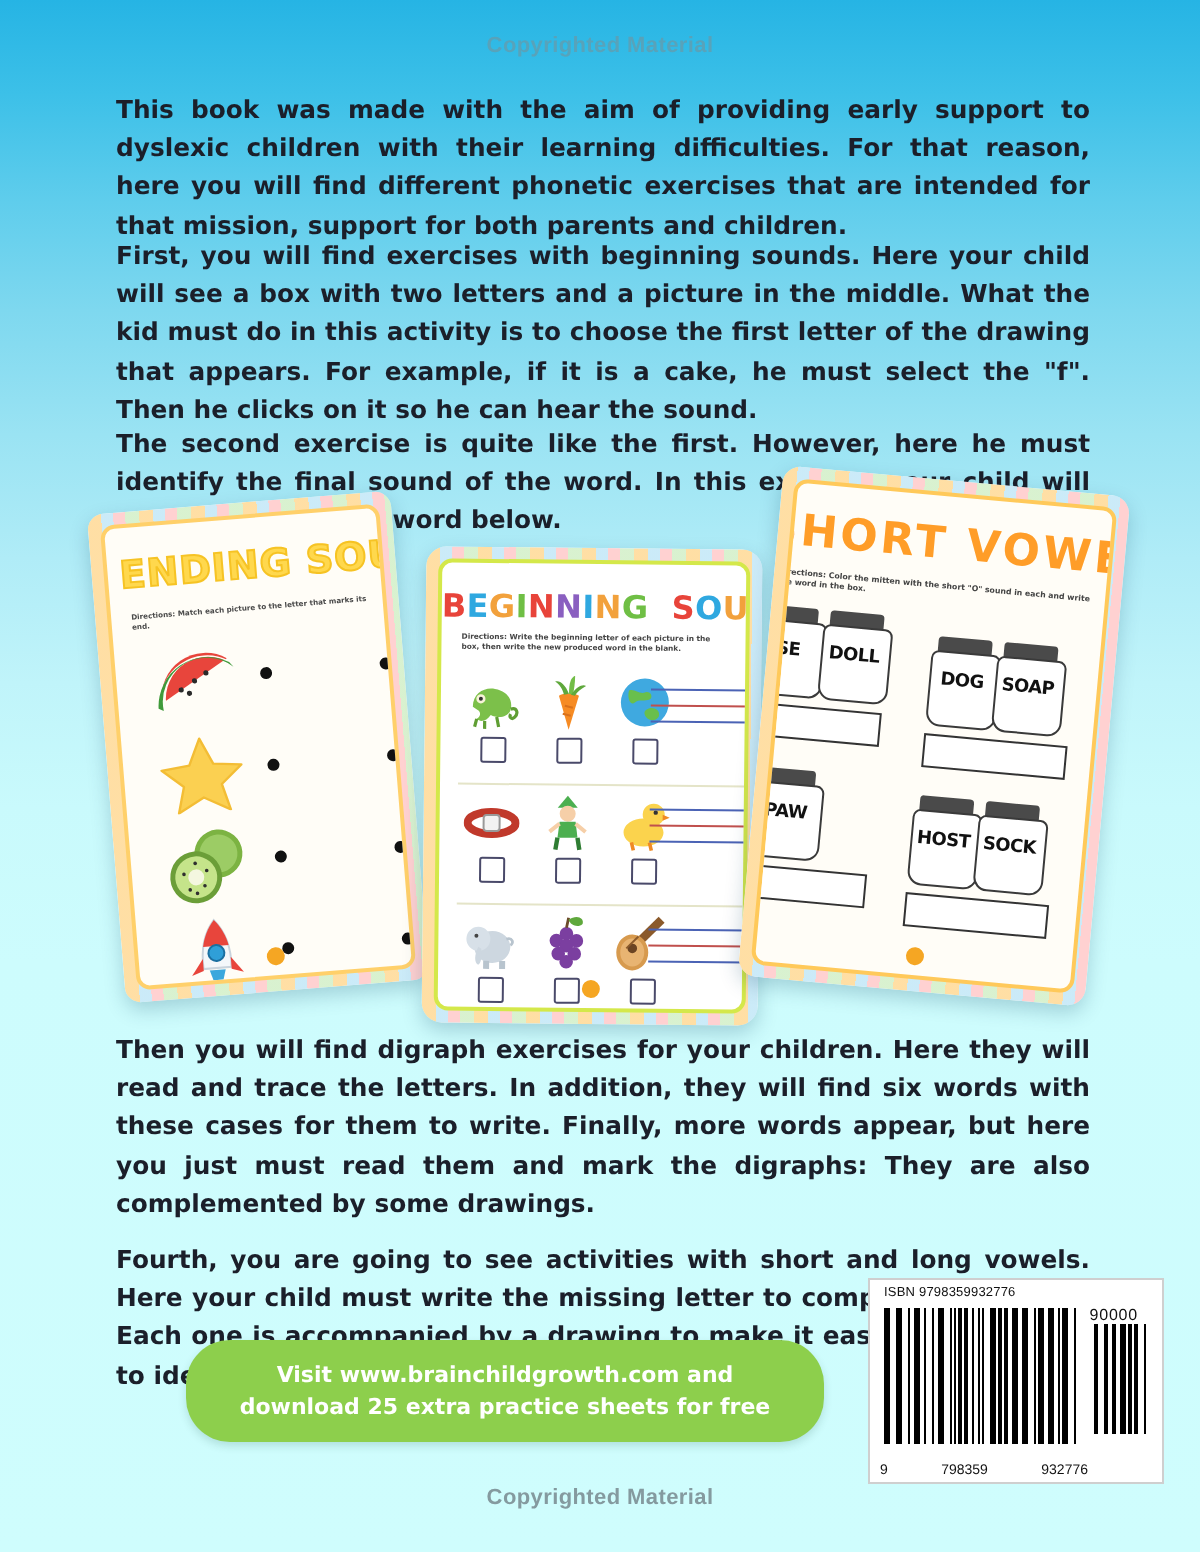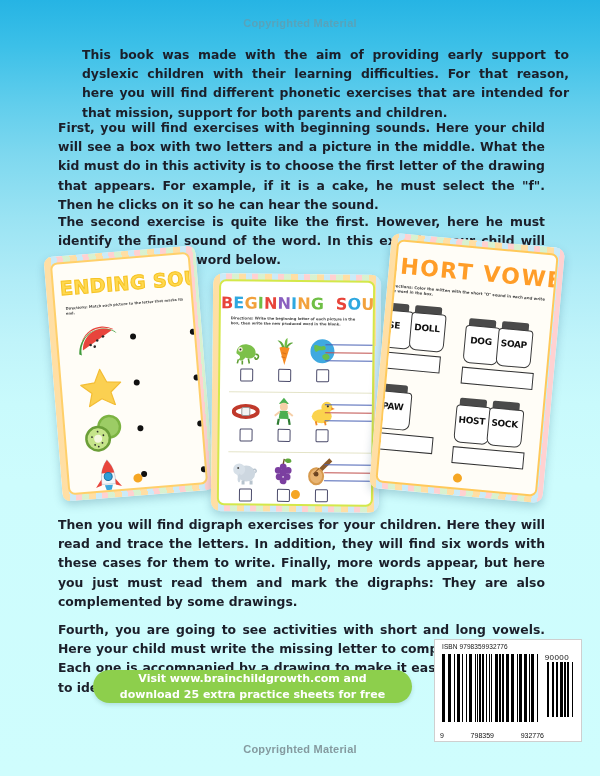--- a/index.html
+++ b/index.html
@@ -26,21 +26,21 @@
   
   .copy{
     position:absolute;left:58px;width:487px;
     font-family:"DejaVu Sans", sans-serif;
     font-weight:bold;
     font-size:12.4px;line-height:19.2px;
     color:#1b1f2a;
     text-align:justify;
     -webkit-font-smoothing:antialiased;
   }
-  .copy.p1{top:45px;margin-left:24px;}
+  .copy.p1{top:45px;}
   .copy.p2{top:118px;}
   .copy.p3{top:212px;}
   .copy.p4{top:515px;}
   .copy.p5{top:620px;}
 
   
   .sheets{position:absolute;left:0;top:246px;width:600px;height:266px;}
   .sheet{
     position:absolute;
     background:#ffffff;
@@ -163,21 +163,21 @@
     position:absolute;top:17px;left:0;right:0;text-align:center;
     font-family:"DejaVu Sans", sans-serif;font-weight:bold;
     font-size:9px;color:#111;letter-spacing:-.3px;
   }
   .answer-box{
     border:1.2px solid #333;background:#fff;height:15px;
   }
 
   
   .promo{
-    position:absolute;left:93px;top:670px;width:319px;height:33px;
+    position:absolute;left:93px;top:670px;width:319px;height:51px;
     background:#8dcf4c;border-radius:22px;
     display:flex;align-items:center;justify-content:center;
     box-shadow:0 2px 4px rgba(0,60,40,.15);
   }
   .promo .txt{
     color:#fff;font-family:"DejaVu Sans", sans-serif;font-weight:bold;
     font-size:11px;line-height:16px;text-align:center;padding:0 14px;
   }
 
   

